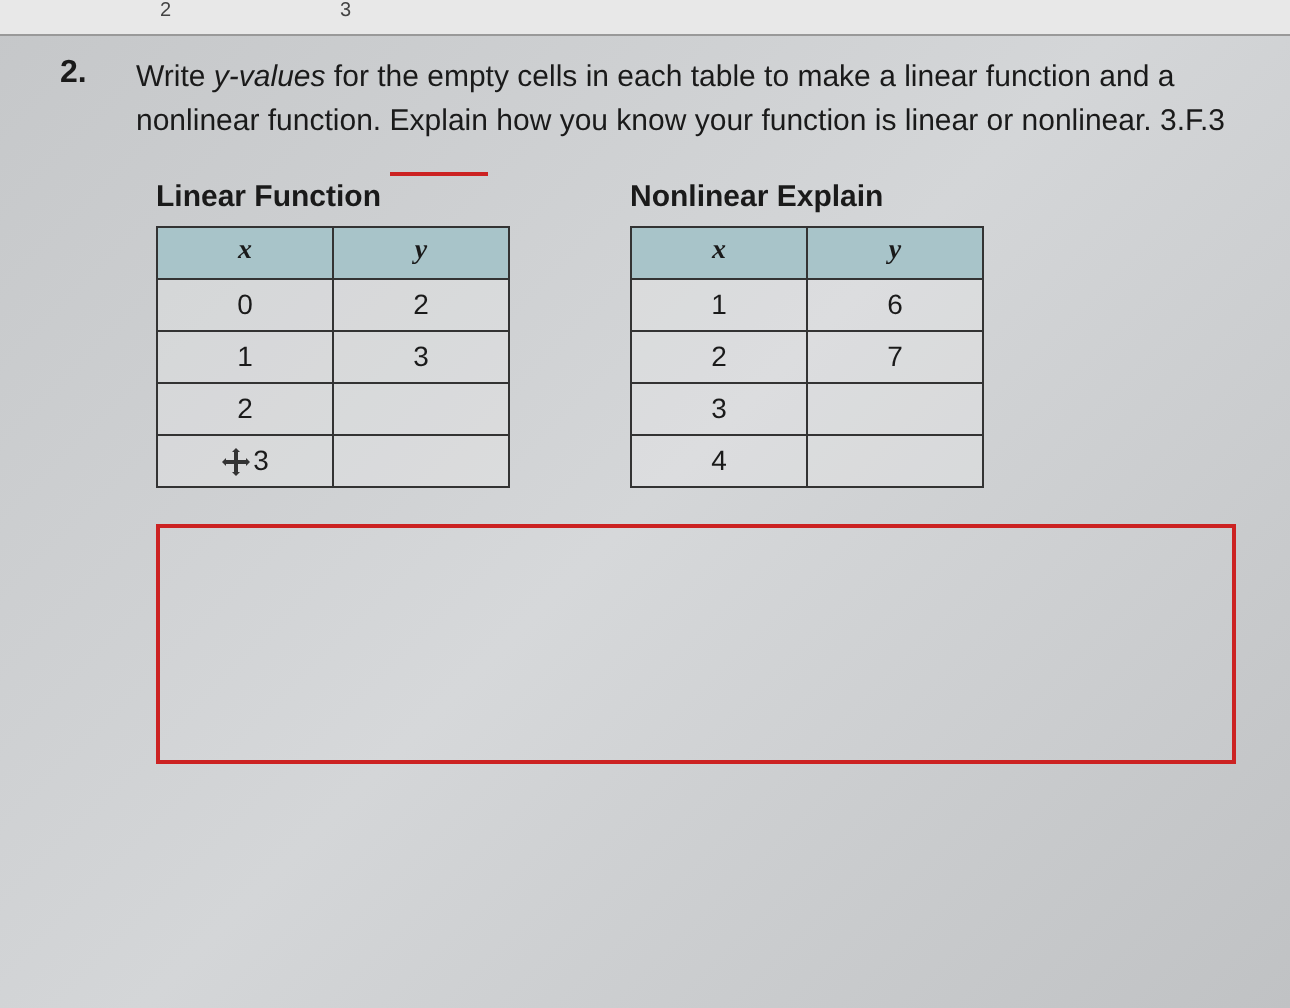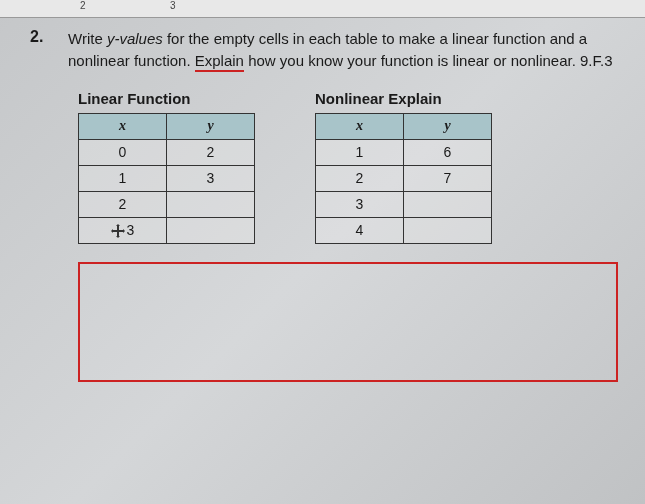--- a/index.html
+++ b/index.html
@@ -37,21 +37,21 @@
       font-size: 16px;
       min-width: 20px;
     }
     .qtext {
       font-size: 15px;
       line-height: 1.45;
       flex: 1;
     }
     .underline-red {
       border-bottom: 2px solid #cc2222;
-      padding-bottom: 1px;
+      padding-bottom: 17px;
     }
     .tables-row {
       display: flex;
       gap: 60px;
       margin-left: 48px;
       margin-bottom: 18px;
     }
     .table-block {
       display: flex;
       flex-direction: column;
@@ -110,21 +110,21 @@
 
 <div class="ruler">
   <span class="ruler-labels" style="left:80px;">2</span>
   <span class="ruler-labels" style="left:170px;">3</span>
 </div>
 
 <div class="content">
   <div class="question-row">
     <div class="qnum">2.</div>
     <div class="qtext">
-      <span>Write </span><i>y-values</i><span> for the empty cells in each table to make a linear function and a nonlinear function. </span><span class="underline-red">Explain</span><span> how you know your function is linear or nonlinear. </span><span>9.F.3</span>
+      <span>Write </span><i>y-values</i><span> for the empty cells in each table to make a linear function and a nonlinear function. </span><span class="underline-red">Explain</span><span> how you know your function is linear or nonlinear. </span><span>3.F.3</span>
     </div>
   </div>
 
   <div class="tables-row">
 
     <div class="table-block">
       <div class="table-title">Linear Function</div>
       <table class="function-table">
         <tbody>
             <tr>

